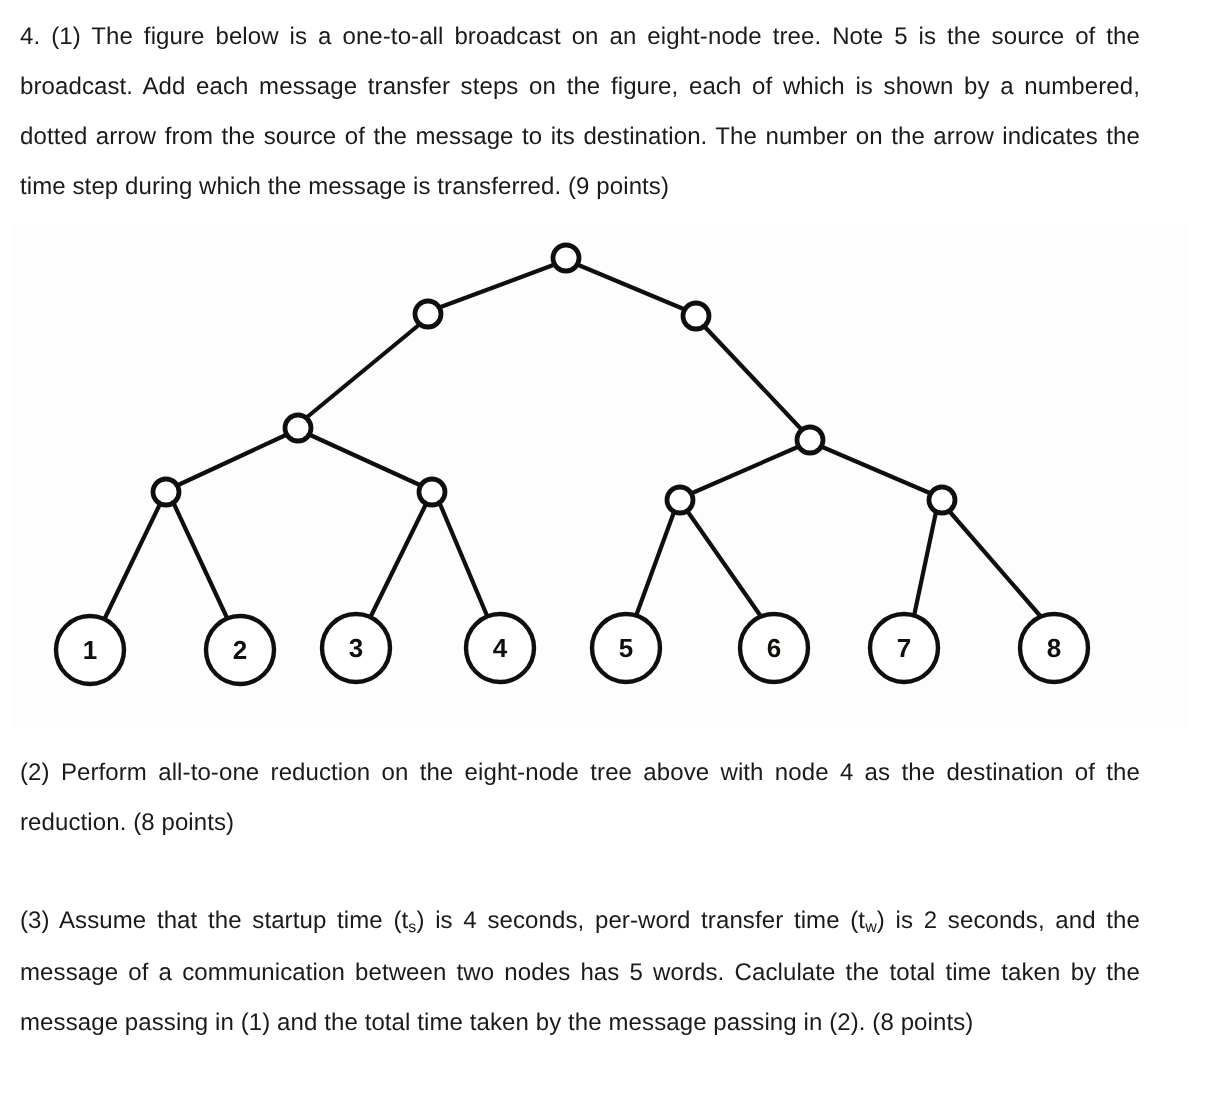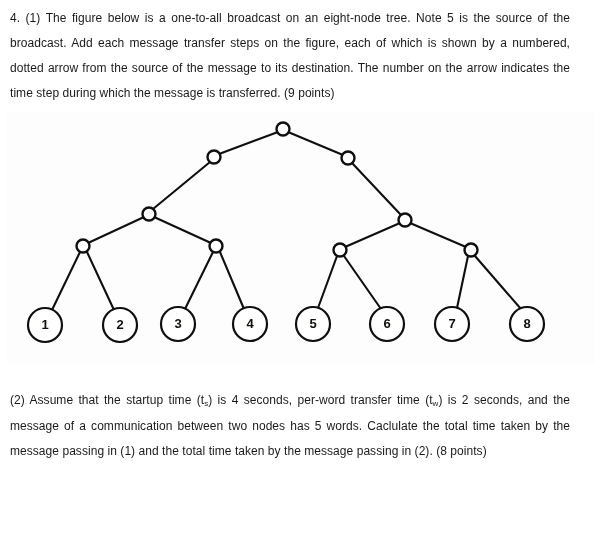--- a/index.html
+++ b/index.html
@@ -143,16 +143,17 @@
           <circle cx="445" cy="212" r="17" class="leaf-node"></circle>
           <text x="445" y="213" class="leaf-label">7</text>
         </g>
         <g>
           <circle cx="520" cy="212" r="17" class="leaf-node"></circle>
           <text x="520" y="213" class="leaf-label">8</text>
         </g>
       </svg>
   </div>
 
+  <p class="para" id="part2-paragraph">(2) Perform all-to-one reduction on the eight-node tree above with node 4 as the destination of the reduction. (8 points)</p>
 
-  <p class="para" id="part3-paragraph"><span>(2) Assume that the startup time (t</span><sub>s</sub><span>) is 4 seconds, per-word transfer time (t</span><sub>w</sub><span>) is 2 seconds, and the message of a communication between two nodes has 5 words. Caclulate the total time taken by the message passing in (1) and the total time taken by the message passing in (2). (8 points)</span></p>
+  <p class="para" id="part3-paragraph"><span>(3) Assume that the startup time (t</span><sub>s</sub><span>) is 4 seconds, per-word transfer time (t</span><sub>w</sub><span>) is 2 seconds, and the message of a communication between two nodes has 5 words. Caclulate the total time taken by the message passing in (1) and the total time taken by the message passing in (2). (8 points)</span></p>
 
 </div>
 
 </body></html>

